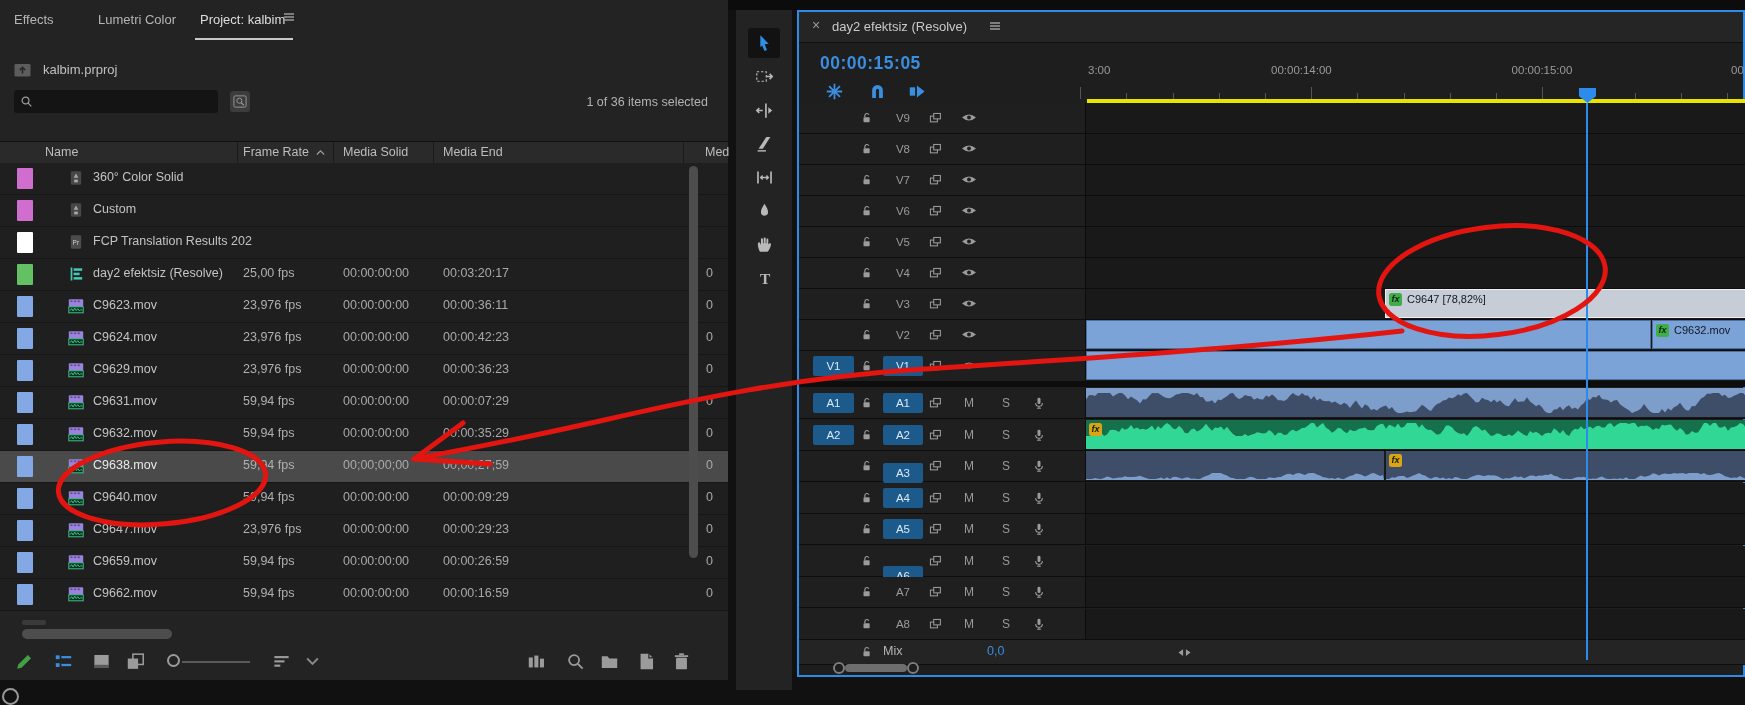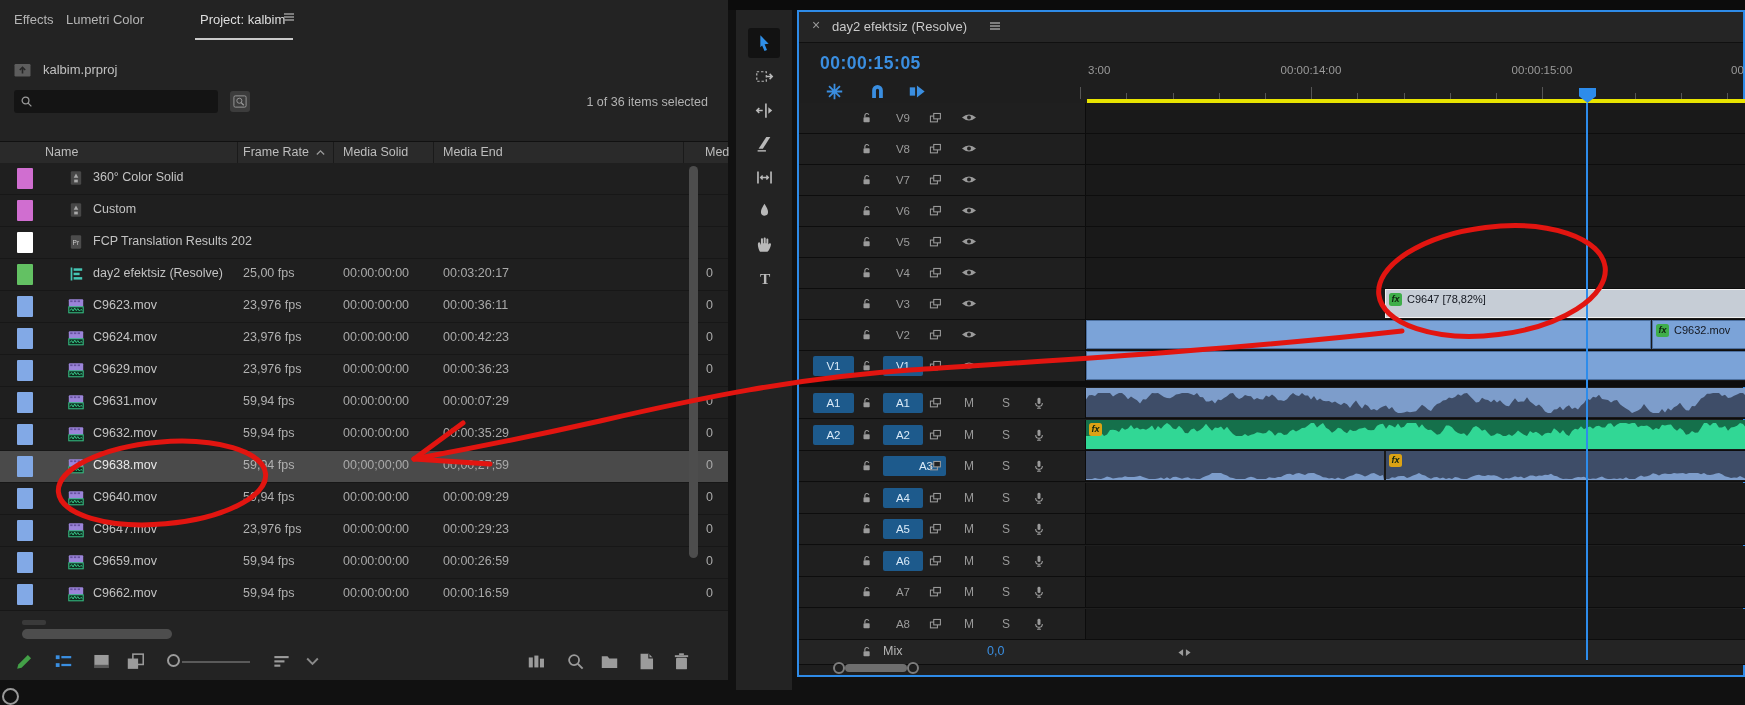--- a/index.html
+++ b/index.html
@@ -90,21 +90,21 @@
   .topstrip{position:absolute;left:0;top:0;width:1745px;height:10px;background:#0c0c0c;}
 </style>
 </head>
 <body>
 
 <div id="app">
   <div class="topstrip"></div>
 
   <div class="panel" id="project-panel">
     <div class="ptab" style="left:14px">Effects</div>
-    <div class="ptab" style="left:66px">Lumetri Color</div>
+    <div class="ptab" style="left:98px">Lumetri Color</div>
     <div class="ptab active" style="left:200px">Project: kalbim</div>
     <span class="pmenu icon ic">
         <svg viewBox="0 0 16 16">
           <path d="M3 5h10M3 8h10M3 11h10" stroke="currentColor" stroke-width="1.4" fill="none"></path>
         </svg>
       </span>
     <div class="underline"></div>
 
     <div class="bincrumb">
       <span class="icon">
@@ -603,21 +603,21 @@
         </div>
         <div class="tbtn icon icdim" style="left: 236px;">
           <svg viewBox="0 0 16 16">
             <rect x="1" y="4" width="14" height="8.5" rx="1.5" stroke="currentColor" fill="none" stroke-width="1.2"></rect>
             <text x="3.2" y="10.7" font-size="6" font-weight="bold" fill="currentColor" font-family="Liberation Sans,sans-serif">CC</text>
           </svg>
         </div>
       </div>
     <div id="ruler">
         <span class="ruler-label" style="left: 289px; text-align: center;">3:00</span>
-        <span class="ruler-label" style="left: 472px; width: 80px; text-align: center;">00:00:14:00</span>
+        <span class="ruler-label" style="left: 472px; width: 80px; text-align: left;">00:00:14:00</span>
         <span class="ruler-label" style="left: 703px; width: 80px; text-align: center;">00:00:15:00</span>
         <span class="ruler-label" style="left: 932px;">00</span>
         <i class="tick" style="left: 281px; top: 75px; height: 12px;"></i>
         <i class="tick" style="left: 327.2px; top: 81px; height: 6px;"></i>
         <i class="tick" style="left: 373.5px; top: 81px; height: 6px;"></i>
         <i class="tick" style="left: 419.7px; top: 81px; height: 6px;"></i>
         <i class="tick" style="left: 466px; top: 81px; height: 6px;"></i>
         <i class="tick" style="left: 512.2px; top: 75px; height: 12px;"></i>
         <i class="tick" style="left: 558.4px; top: 81px; height: 6px;"></i>
         <i class="tick" style="left: 604.7px; top: 81px; height: 6px;"></i>
@@ -882,21 +882,21 @@
           </span>
         </div>
         <div class="trackrow" style="top: 439px; height: 30px;">
           <div class="content"></div>
           <span class="lockic icon ic" style="top: 8px;">
             <svg viewBox="0 0 16 16">
               <rect x="4.3" y="7" width="7.6" height="6.3" rx="1" fill="currentColor"></rect>
               <path d="M6 7V4.8A2.5 2.5 0 0 1 10.8 4" stroke="currentColor" stroke-width="1.4" fill="none"></path>
             </svg>
           </span>
-          <span class="tname btn" style="top: 5px; height: 20px; line-height: 20px; padding-left: 23px;">A3</span>
+          <span class="tname btn" style="top: 12px; height: 20px; line-height: 20px;">A3</span>
           <span class="syncic icon ic" style="top: 8px;">
             <svg viewBox="0 0 16 16">
               <rect x="2.2" y="5.8" width="8" height="6.6" fill="none" stroke="currentColor" stroke-width="1.2"></rect>
               <rect x="6" y="2.8" width="7.6" height="6.2" fill="#202020" stroke="currentColor" stroke-width="1.2"></rect>
             </svg>
           </span>
           <span class="msbtn" style="left: 165px; top: 8px;">M</span>
           <span class="msbtn" style="left: 203px; top: 8px;">S</span>
           <span class="micic icon ic" style="top: 8px;">
             <svg viewBox="0 0 16 16">
@@ -954,21 +954,21 @@
           </span>
         </div>
         <div class="trackrow" style="top: 533.5px; height: 30px;">
           <div class="content"></div>
           <span class="lockic icon ic" style="top: 8px;">
             <svg viewBox="0 0 16 16">
               <rect x="4.3" y="7" width="7.6" height="6.3" rx="1" fill="currentColor"></rect>
               <path d="M6 7V4.8A2.5 2.5 0 0 1 10.8 4" stroke="currentColor" stroke-width="1.4" fill="none"></path>
             </svg>
           </span>
-          <span class="tname btn" style="top: 5px; height: 20px; line-height: 20px;">A6</span>
+          <span class="tname btn" style="top: 20px; height: 20px; line-height: 20px;">A6</span>
           <span class="syncic icon ic" style="top: 8px;">
             <svg viewBox="0 0 16 16">
               <rect x="2.2" y="5.8" width="8" height="6.6" fill="none" stroke="currentColor" stroke-width="1.2"></rect>
               <rect x="6" y="2.8" width="7.6" height="6.2" fill="#202020" stroke="currentColor" stroke-width="1.2"></rect>
             </svg>
           </span>
           <span class="msbtn" style="left: 165px; top: 8px;">M</span>
           <span class="msbtn" style="left: 203px; top: 8px;">S</span>
           <span class="micic icon ic" style="top: 8px;">
             <svg viewBox="0 0 16 16">

